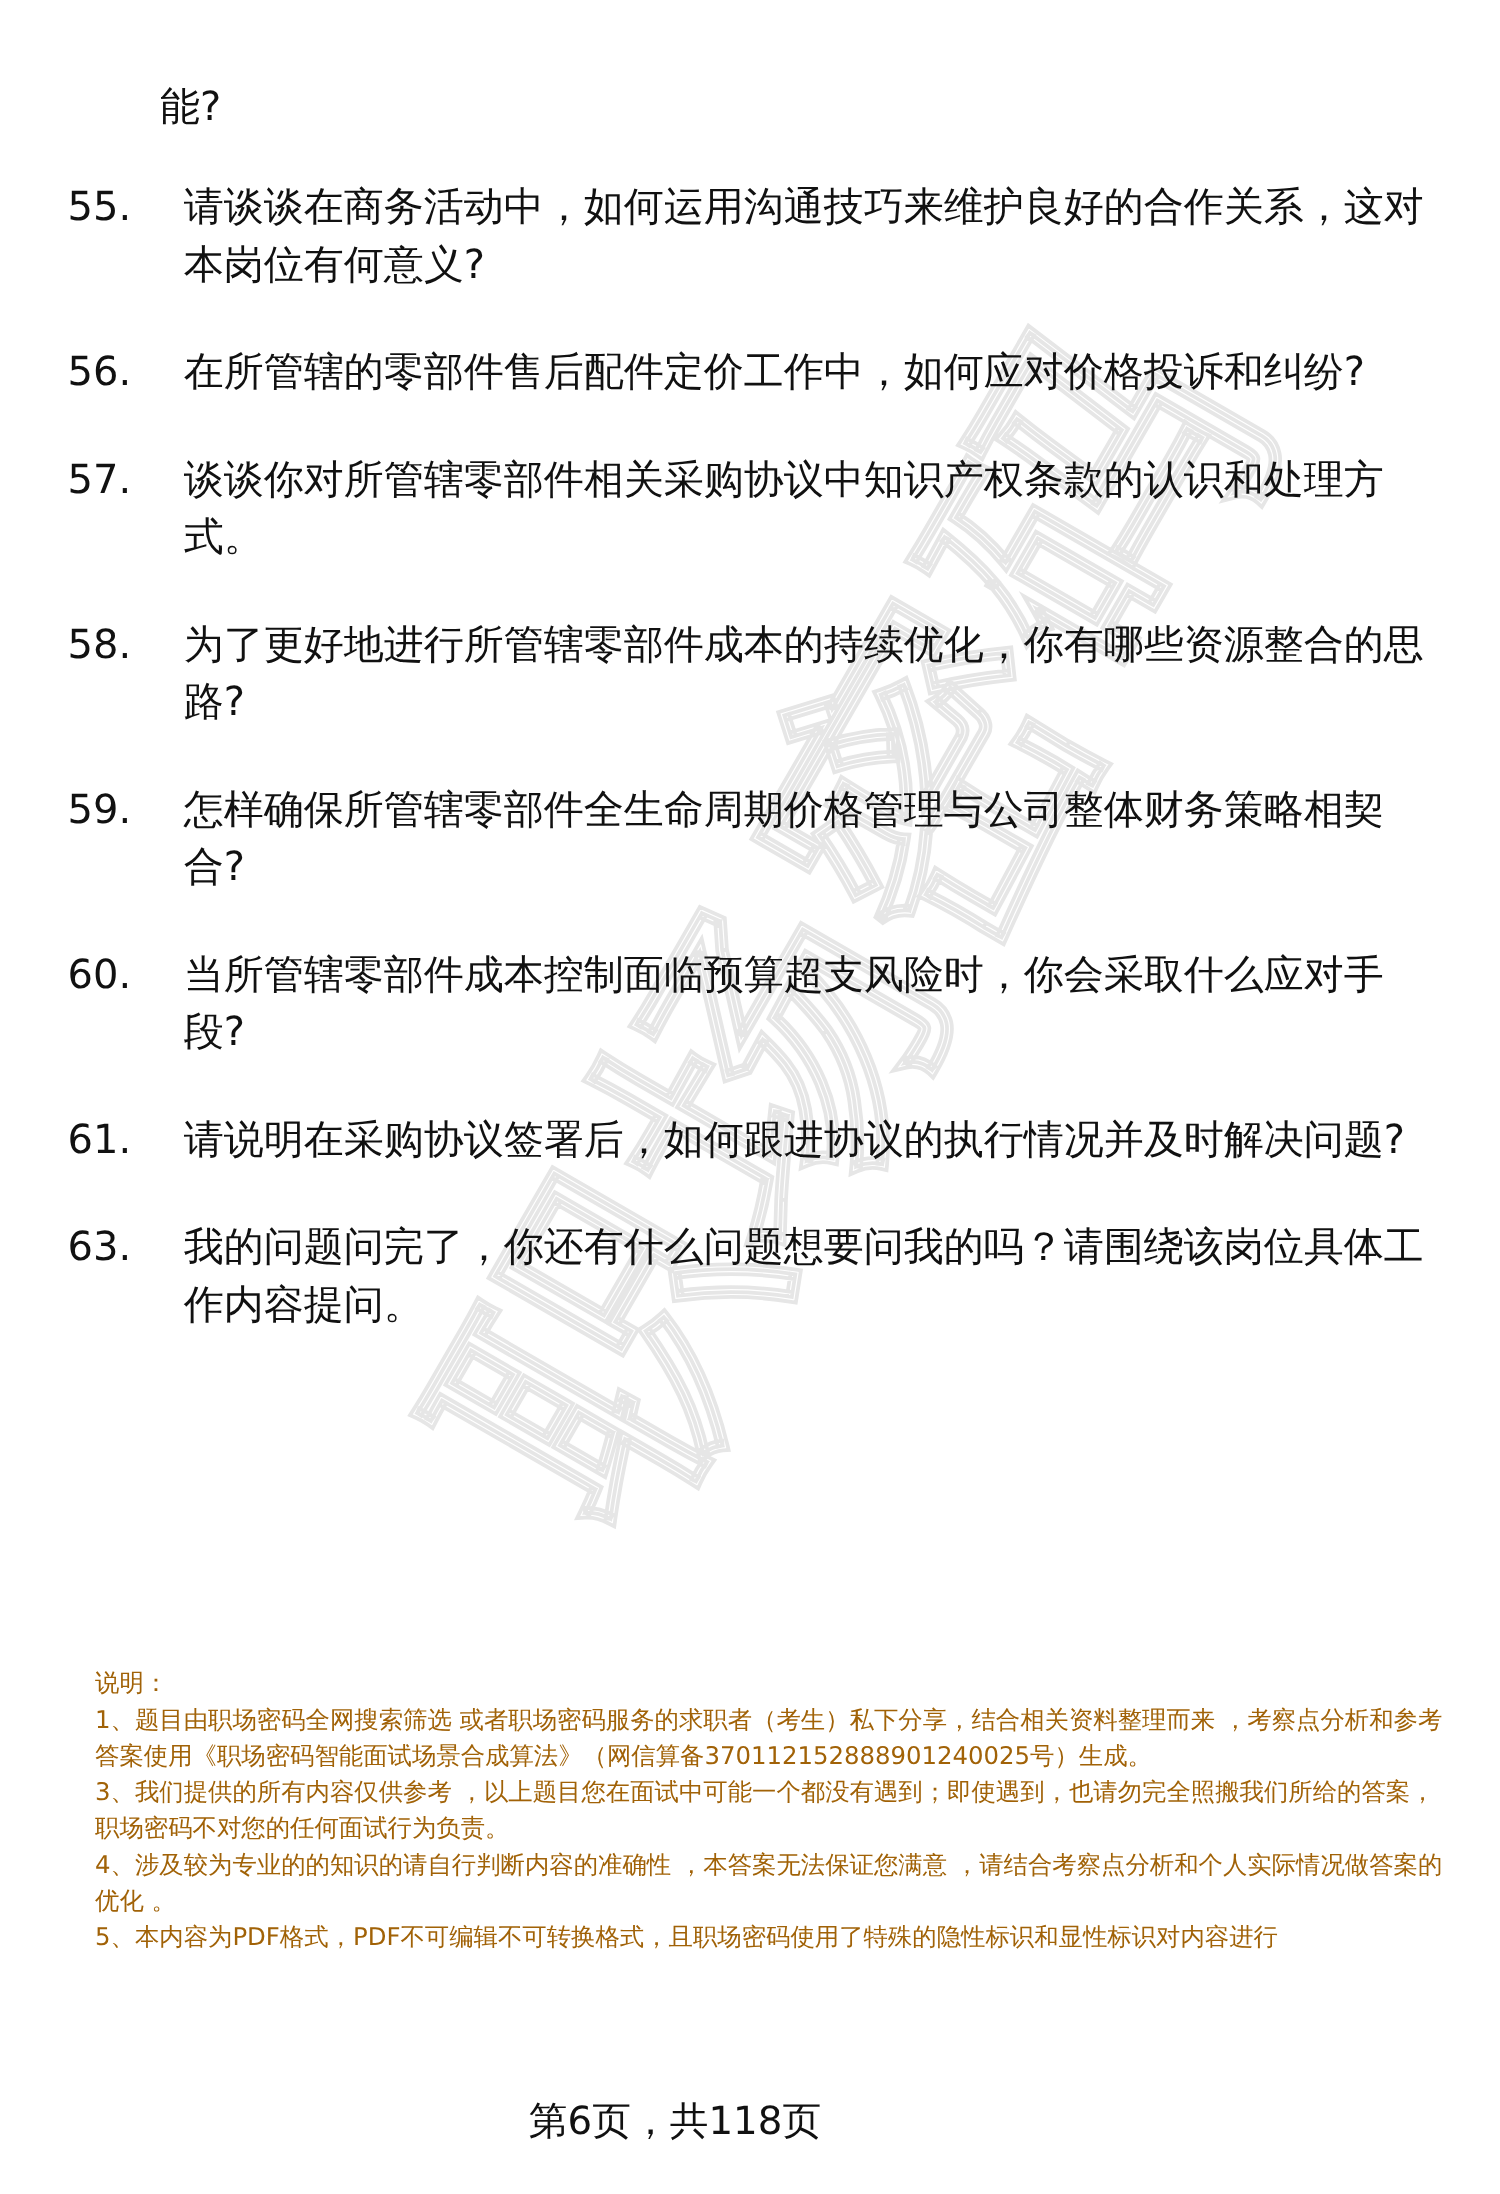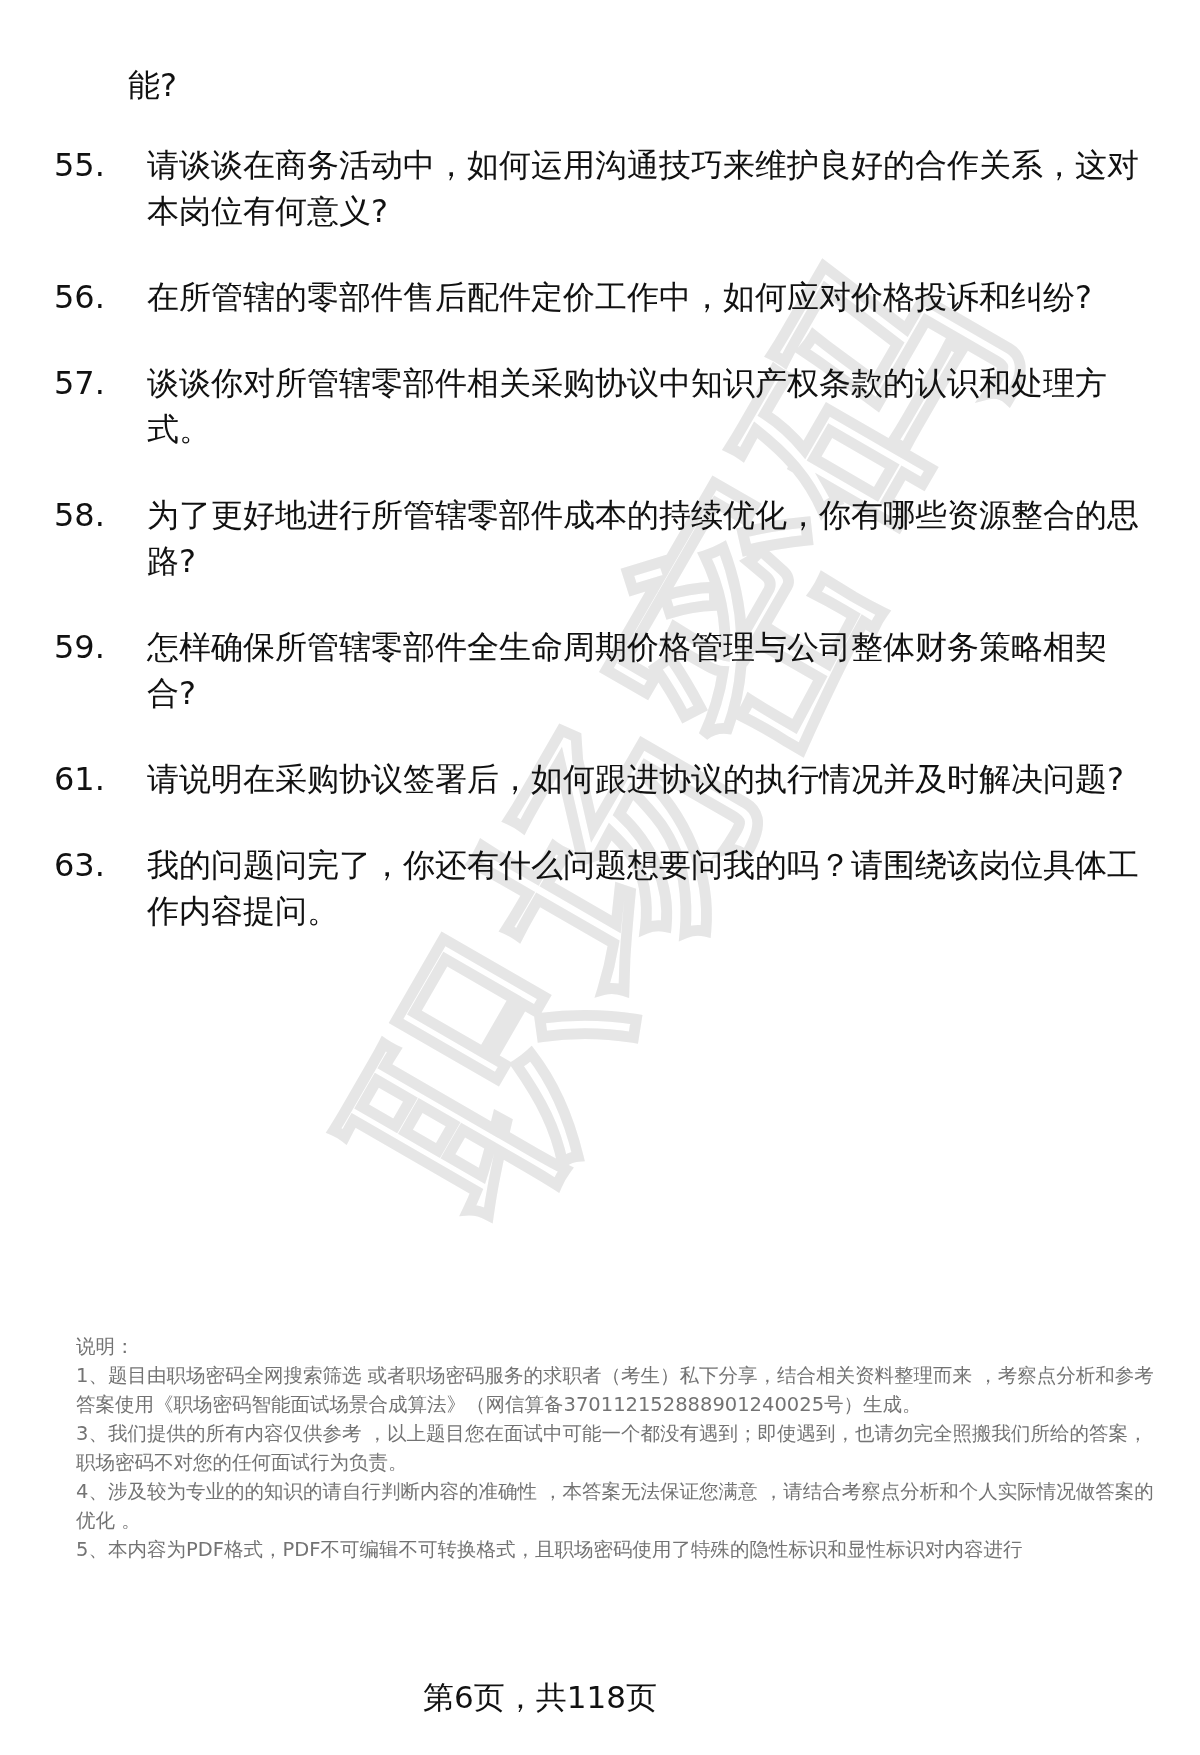--- a/index.html
+++ b/index.html
@@ -14,21 +14,21 @@
     color: transparent; -webkit-text-stroke: 3px #e6e6e6;
     white-space: nowrap; pointer-events: none; z-index: 0; line-height: 260px;
     text-align: center;
   }
   .content { position: absolute; left: 0; top: 0; width: 1200px; z-index: 1; }
   .q-cont { position: absolute; left: 128px; top: 62px; font-size: 32px; line-height: 46px; }
   .questions { position: absolute; left: 54px; top: 142px; width: 1100px; }
   .question { display: flex; margin-bottom: 40px; font-size: 32px; line-height: 46px; gap: 19px; }
   .q-num { width: 74px; flex: none; }
   .q-text { flex: 1; width: 1010px; }
-  .notes { position: absolute; left: 76px; top: 1332px; width: 1080px; font-size: 19.5px; line-height: 29px; color: #737373; }
+  .notes { position: absolute; left: 76px; top: 1332px; width: 1080px; font-size: 19.5px; line-height: 29px; color: #a16207; }
   .notes p { margin: 0; }
   .footer { position: absolute; left: 0; top: 1675px; width: 1080px; text-align: center; font-size: 31px; line-height: 44px; }
 </style>
 </head>
 <body>
 
 <div class="watermark">职场密码</div>
 
 <div class="content">
   <div class="q-cont">能?</div>
@@ -48,20 +48,24 @@
     </div>
     <div class="question">
       <span class="q-num">58.</span>
       <span class="q-text">为了更好地进行所管辖零部件成本的持续优化，你有哪些资源整合的思路?</span>
     </div>
     <div class="question">
       <span class="q-num">59.</span>
       <span class="q-text">怎样确保所管辖零部件全生命周期价格管理与公司整体财务策略相契合?</span>
     </div>
     <div class="question">
+      <span class="q-num">60.</span>
+      <span class="q-text">当所管辖零部件成本控制面临预算超支风险时，你会采取什么应对手段?</span>
+    </div>
+    <div class="question">
       <span class="q-num">61.</span>
       <span class="q-text">请说明在采购协议签署后，如何跟进协议的执行情况并及时解决问题?</span>
     </div>
     <div class="question">
       <span class="q-num">63.</span>
       <span class="q-text">我的问题问完了，你还有什么问题想要问我的吗？请围绕该岗位具体工作内容提问。</span>
     </div>
   </div>
 
   <div class="notes">

